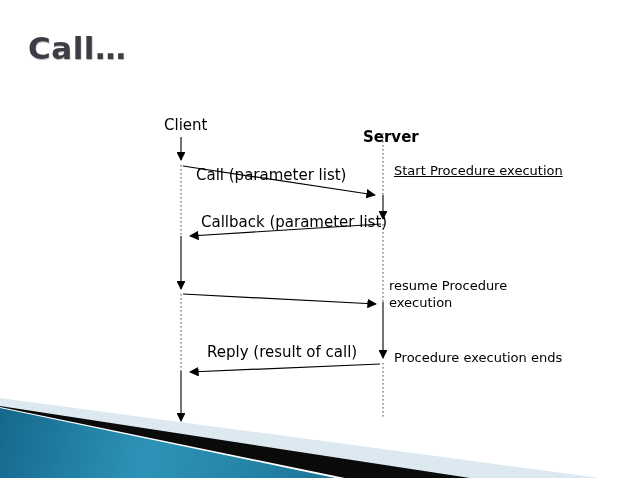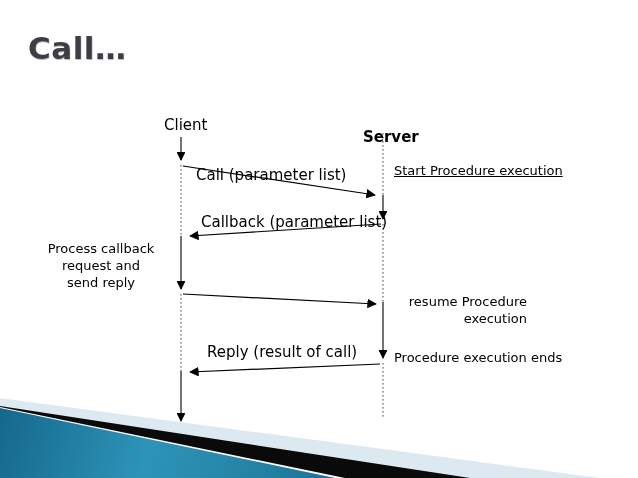--- a/index.html
+++ b/index.html
@@ -16,21 +16,21 @@
   .actor.client{left:164px;top:116px;}
   .actor.server{left:363px;top:128px;font-weight:bold;}
   .msg{position:absolute;font-size:15px;white-space:nowrap;}
   .msg.m0{left:196px;top:145px;margin-top:21px;}
   .msg.m1{left:177px;top:213px;margin-left:24px;}
   .msg.m2{left:181px;top:272px;}
   .msg.m3{left:207px;top:343px;}
   .note{position:absolute;font-size:13px;line-height:1.32;white-space:pre-line;}
   .note.n0{left:394px;top:162px;text-decoration:underline;}
   .note.n1{left:381px;top:212px;width:196px;text-align:center;}
-  .note.n2{left:389px;top:293px;width:138px;text-align:right;}
+  .note.n2{left:389px;top:277px;width:138px;text-align:left;}
   .note.n3{left:394px;top:349px;}
   .note.client-note{left:28px;top:240px;width:146px;text-align:center;}
   svg.layer{position:absolute;left:0;top:0;}
   
   .deco{position:absolute;left:0;bottom:0;}
   .deco.pale{width:600px;height:80px;background:#dde9f0;
     clip-path:polygon(0 0,100% 100%,0 100%);}
   .deco.black{width:470px;height:72px;background:#0a0a0a;
     clip-path:polygon(0 0,100% 100%,0 100%);}
   .deco.white{width:345px;height:71px;background:#fdfdfd;
@@ -82,22 +82,19 @@
 
   <div class="msg m0">Call (parameter list)</div>
   <div class="msg m1">Callback (parameter list)</div>
   <div class="msg m3">Reply (result of call)</div>
 
   <div class="note n0">Start Procedure execution</div>
   <div class="note n2">resume Procedure
 execution</div>
   <div class="note n3">Procedure execution ends</div>
 
-  <div class="note client-note">Process callback
-request and
-send reply</div>
 
   <div class="deco pale"></div>
   <div class="deco black"></div>
   <div class="deco white"></div>
   <div class="deco teal"></div>
 
 </div>
 
 </body></html>

